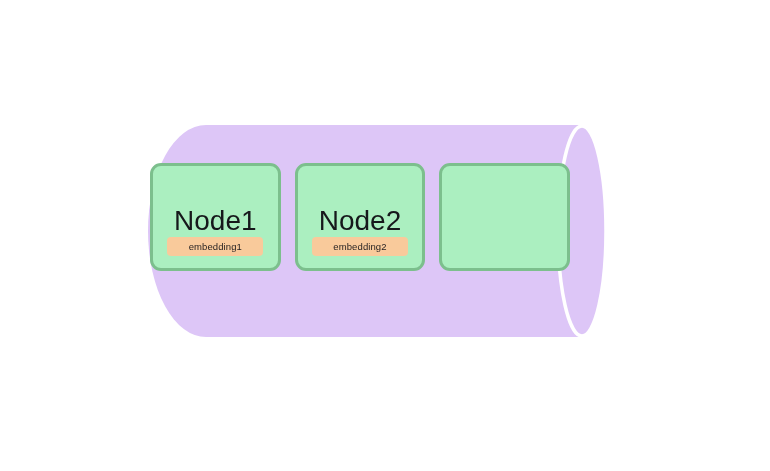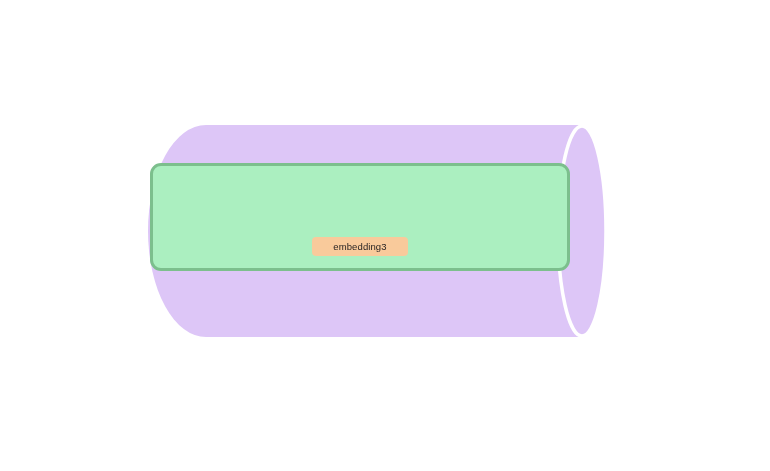--- a/index.html
+++ b/index.html
@@ -106,23 +106,32 @@
     <svg class="cyl-svg" viewBox="0 0 482 212" xmlns="http://www.w3.org/2000/svg">
 
       <path d="M 58,0 L 434,0 A 24,106 0 0 1 434,212 L 58,212 A 58,106 0 0 1 58,0 Z" fill="#ddc6f7"></path>
 
       <ellipse cx="434" cy="106" rx="24" ry="105" fill="none" stroke="#ffffff" stroke-width="3.5"></ellipse>
     </svg>
   </div>
 
   <div class="node-row">
 
-
+    <div class="node-box">
+      <div class="node-title">Node1</div>
+      <div class="embedding-pill">
+        <span class="embedding-label">embedding1</span>
+      </div>
+    </div>
 
     <div class="node-box">
+      <div class="node-title">Node2</div>
       <div class="embedding-pill">
-        <span class="embedding-label">embedding3</span>
+        <span class="embedding-label">embedding2</span>
       </div>
+    </div>
+
+    <div class="node-box">
     </div>
 
   </div>
 
 </div>
 
 </body></html>

